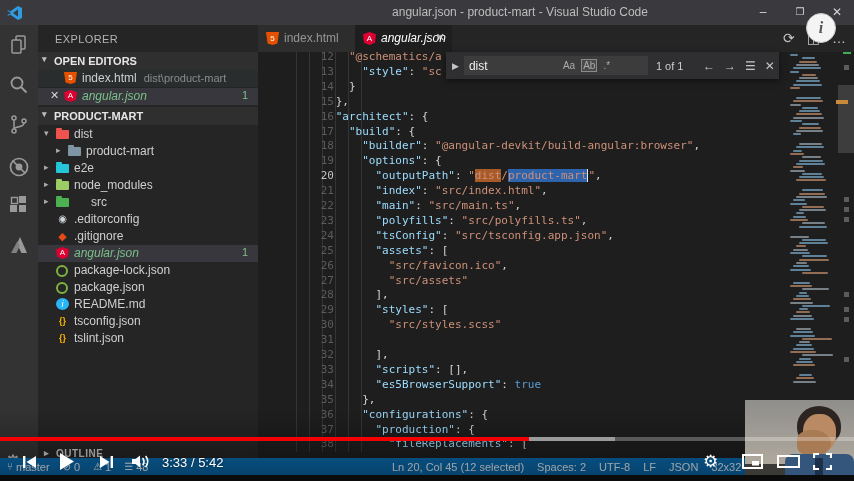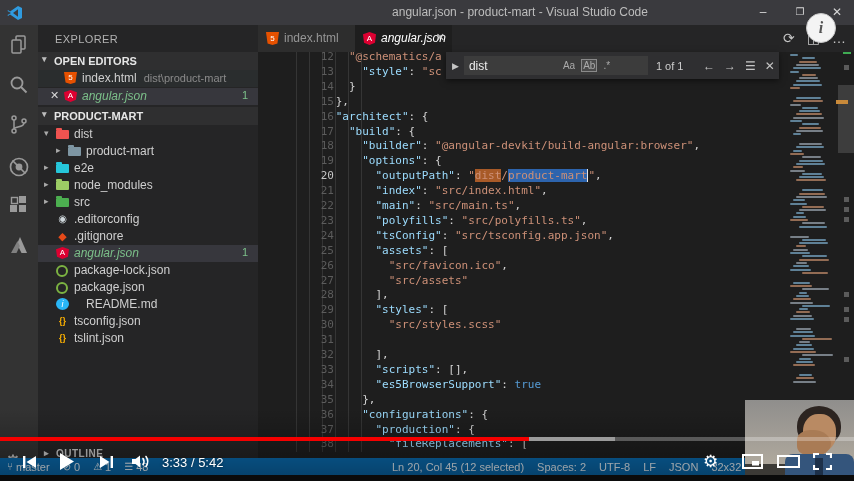--- a/index.html
+++ b/index.html
@@ -201,21 +201,21 @@
           <span class="lbl" style="left: 36px;">e2e</span>
         </div>
         <div class="row" style="top: 152px;">
           <span class="arrow" style="left: 6px;">▸</span>
           <span class="fic" style="left: 18px;"><span class="folder" style="background: rgb(156, 204, 101);"></span></span>
           <span class="lbl" style="left: 36px;">node_modules</span>
         </div>
         <div class="row" style="top: 169px;">
           <span class="arrow" style="left: 6px;">▸</span>
           <span class="fic" style="left: 18px;"><span class="folder" style="background: rgb(76, 175, 80);"></span></span>
-          <span class="lbl" style="left: 36px;">src</span>
+          <span class="lbl" style="left: 53px;">src</span>
         </div>
         <div class="row" style="top: 186px;">
           <span class="fic" style="color: rgb(207, 216, 220); font-size: 10px; left: 18px;">◉</span>
           <span class="lbl" style="left: 36px;">.editorconfig</span>
         </div>
         <div class="row" style="top: 203px;">
           <span class="fic" style="color: rgb(230, 74, 25); font-size: 11px; left: 18px;">◆</span>
           <span class="lbl" style="left: 36px;">.gitignore</span>
         </div>
         <div class="row selrow" style="top: 220px;">
@@ -226,21 +226,21 @@
         <div class="row" style="top: 237px;">
           <span class="fic" style="border: 2px solid rgb(124, 179, 66); border-radius: 50%; width: 8px; height: 8px; margin-top: 1px; left: 18px;"></span>
           <span class="lbl" style="left: 36px;">package-lock.json</span>
         </div>
         <div class="row" style="top: 254px;">
           <span class="fic" style="border: 2px solid rgb(124, 179, 66); border-radius: 50%; width: 8px; height: 8px; margin-top: 1px; left: 18px;"></span>
           <span class="lbl" style="left: 36px;">package.json</span>
         </div>
         <div class="row" style="top: 271px;">
           <span class="fic" style="background: rgb(41, 182, 246); color: rgb(255, 255, 255); border-radius: 50%; font-size: 9px; font-style: italic; left: 18px;">i</span>
-          <span class="lbl" style="left: 36px; margin-left: 12px;">README.md</span>
+          <span class="lbl" style="left: 36px;">README.md</span>
         </div>
         <div class="row" style="top: 288px;">
           <span class="fic" style="color: rgb(255, 179, 0); font-size: 9px; font-weight: bold; left: 18px;">{}</span>
           <span class="lbl" style="left: 36px;">tsconfig.json</span>
         </div>
         <div class="row" style="top: 305px;">
           <span class="fic" style="color: rgb(255, 179, 0); font-size: 9px; font-weight: bold; left: 18px;">{}</span>
           <span class="lbl" style="left: 36px;">tslint.json</span>
         </div>
       </div>

